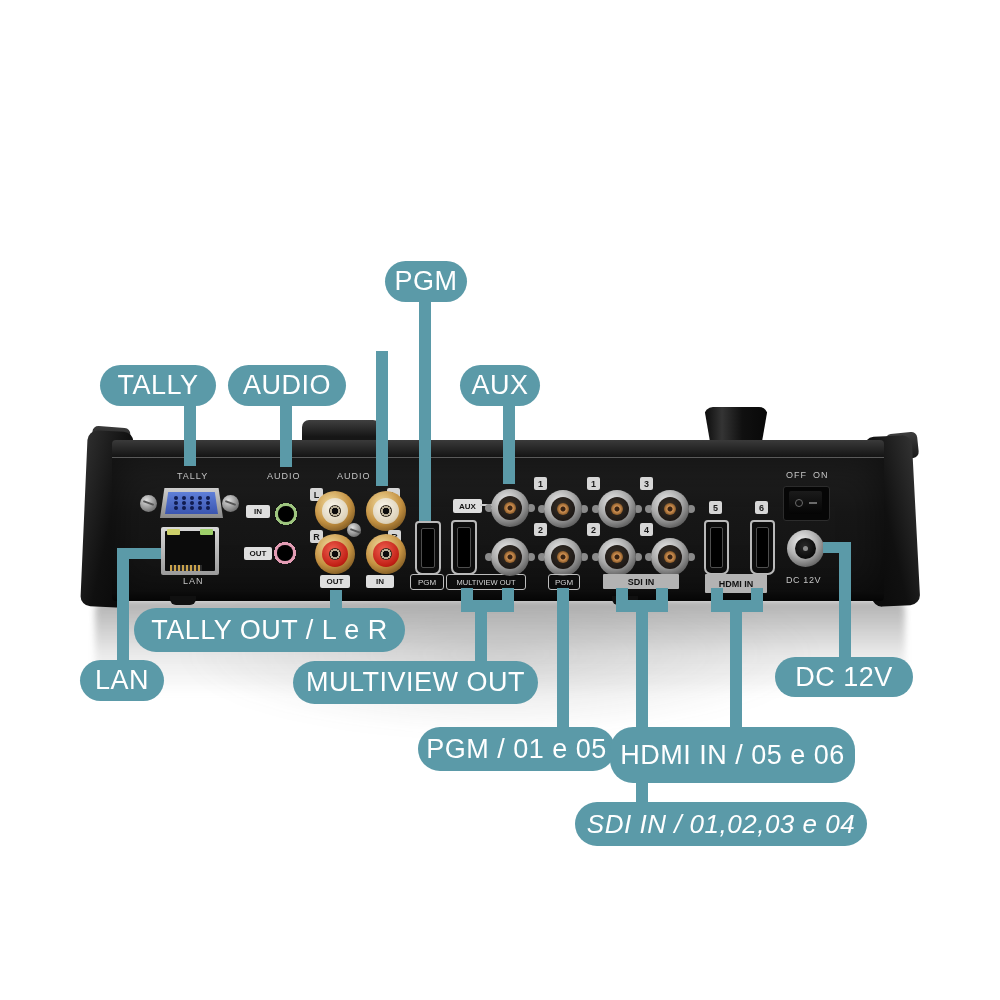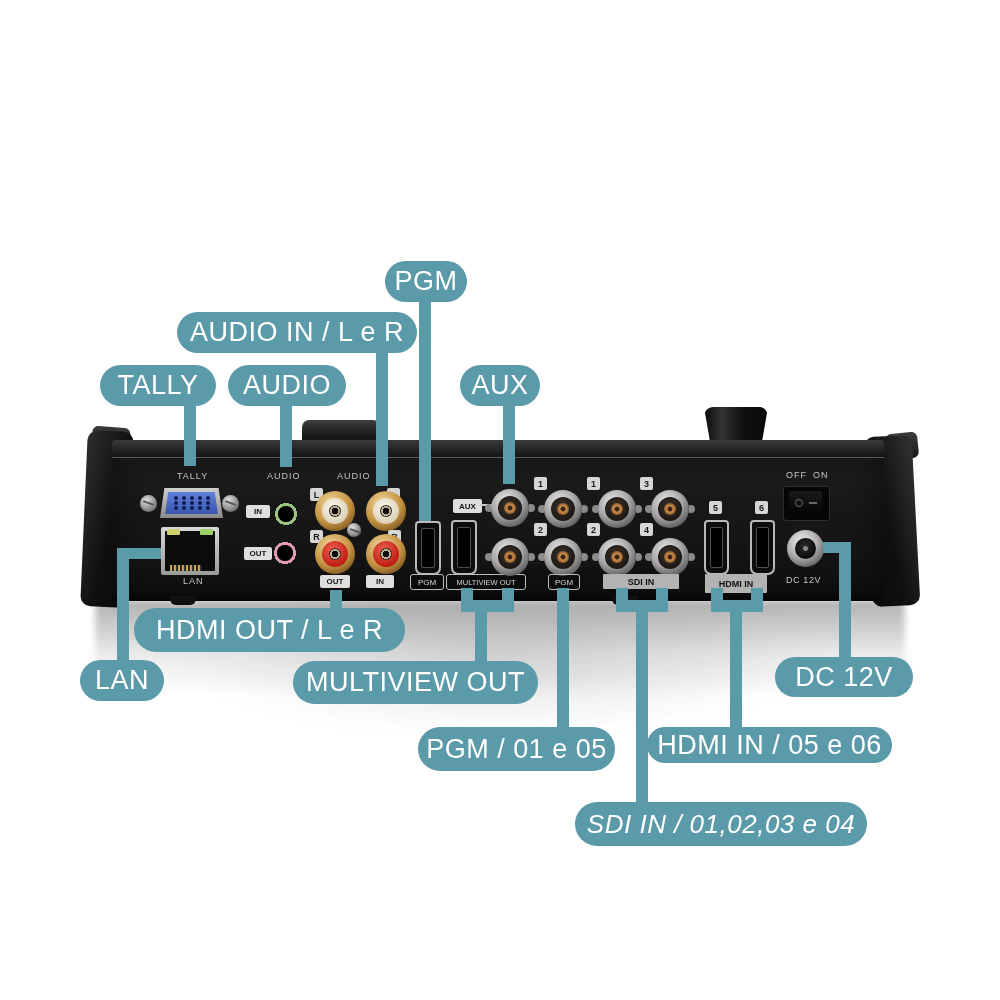--- a/index.html
+++ b/index.html
@@ -235,25 +235,24 @@
   <div class="abs stem" style="left:616px;top:600px;width:52px;height:12px;"></div>
   <div class="abs stem" style="left:636px;top:600px;width:12px;height:204px;"></div>
   <div class="abs stem" style="left:711px;top:588px;width:12px;height:20px;"></div>
   <div class="abs stem" style="left:751px;top:588px;width:12px;height:20px;"></div>
   <div class="abs stem" style="left:711px;top:600px;width:52px;height:12px;"></div>
   <div class="abs stem" style="left:730px;top:600px;width:12px;height:129px;"></div>
   <div class="abs stem" style="left:823px;top:542px;width:28px;height:11px;"></div>
   <div class="abs stem" style="left:839px;top:542px;width:12px;height:118px;"></div>
 
   <div class="abs pill" style="left:385px;top:261px;width:82px;height:41px;">PGM</div>
-  <div class="abs pill" style="left:177px;top:312px;width:240px;height:41px;">AUDIO IN / L e R</div>
   <div class="abs pill" style="left:100px;top:365px;width:116px;height:41px;">TALLY</div>
   <div class="abs pill" style="left:228px;top:365px;width:118px;height:41px;">AUDIO</div>
   <div class="abs pill" style="left:460px;top:365px;width:80px;height:41px;">AUX</div>
-  <div class="abs pill" style="left:134px;top:608px;width:271px;height:44px;">HDMI OUT / L e R</div>
+  <div class="abs pill" style="left:134px;top:608px;width:271px;height:44px;">TALLY OUT / L e R</div>
   <div class="abs pill" style="left:80px;top:660px;width:84px;height:41px;">LAN</div>
   <div class="abs pill" style="left:293px;top:661px;width:245px;height:43px;">MULTIVIEW OUT</div>
   <div class="abs pill" style="left:775px;top:657px;width:138px;height:40px;">DC 12V</div>
   <div class="abs pill" style="left:418px;top:727px;width:197px;height:44px;">PGM / 01 e 05</div>
-  <div class="abs pill" style="left:647px;top:727px;width:245px;height:36px;">HDMI IN / 05 e 06</div>
+  <div class="abs pill" style="left:610px;top:727px;width:245px;height:56px;">HDMI IN / 05 e 06</div>
   <div class="abs pill small" style="left:575px;top:802px;width:292px;height:44px;">SDI IN / 01,02,03 e 04</div>
 
 </div>
 
 </body></html>

